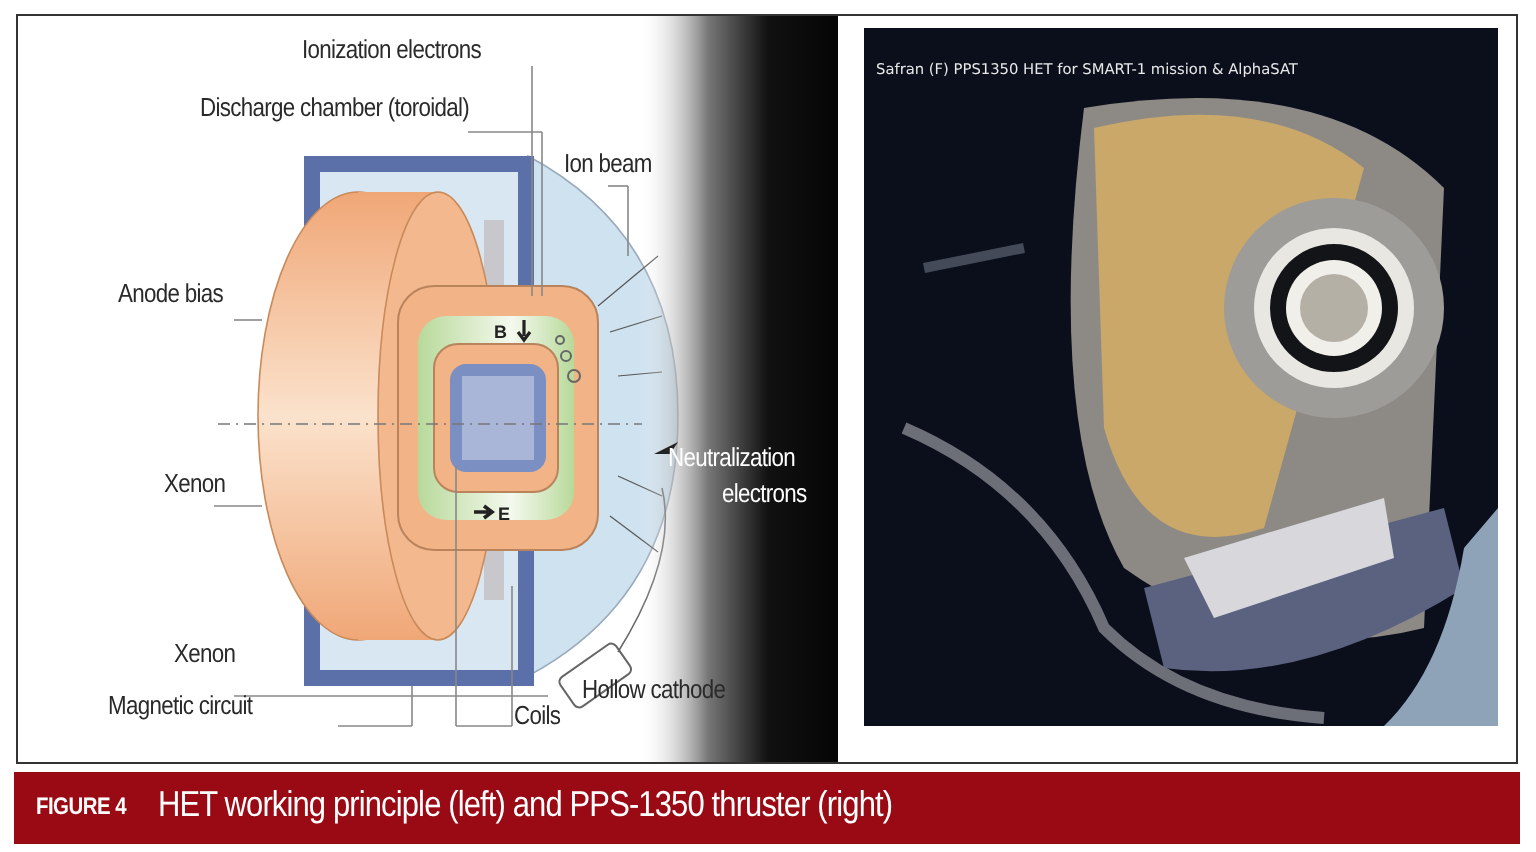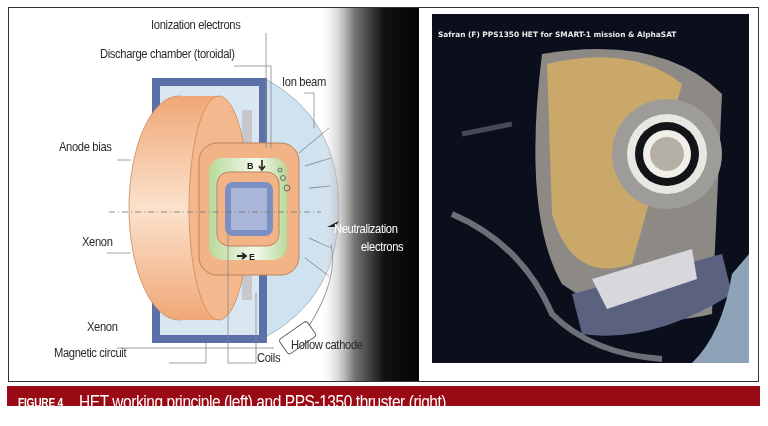--- a/index.html
+++ b/index.html
@@ -4,22 +4,22 @@
 <style>
   html,body{margin:0;padding:0;background:#fff;}
   body{width:768px;height:426px;position:relative;overflow:hidden;font-family:"Liberation Sans",sans-serif;}
   .frame{position:absolute;left:8px;top:7px;width:751px;height:375px;border:1px solid #333;box-sizing:border-box;background:#fff;}
   .left{position:absolute;left:9px;top:8px;width:410px;height:373px;overflow:hidden;}
   .left svg{position:absolute;left:0;top:0;}
   .lbl{position:absolute;font-family:"Liberation Sans",sans-serif;font-size:13px;color:#2a2a2a;letter-spacing:-0.4px;white-space:nowrap;transform:scaleX(0.86);transform-origin:left top;}
   .lbl.w{color:#fff;}
   .right{position:absolute;left:432px;top:14px;width:317px;height:349px;background:#0b0f1c;overflow:hidden;}
   .right svg{position:absolute;left:0;top:0;}
-  .photo-title{position:absolute;left:6px;top:16px;font-family:"DejaVu Sans",sans-serif;font-weight:bold;font-size:7.4px;color:#e8e8e8;white-space:nowrap;}
-  .caption{position:absolute;left:7px;top:386px;width:753px;height:20px;background:#9a0a14;color:#fff;}
+  .photo-title{position:absolute;left:6px;top:16px;font-family:"DejaVu Sans",sans-serif;font-weight:normal;font-size:7.4px;color:#e8e8e8;white-space:nowrap;}
+  .caption{position:absolute;left:7px;top:386px;width:753px;height:36px;background:#9a0a14;color:#fff;}
   .cap-fig{position:absolute;left:11px;top:10px;font-weight:bold;font-size:12px;letter-spacing:-0.3px;transform:scaleX(0.85);transform-origin:left top;}
   .cap-text{position:absolute;left:72px;top:6px;font-size:18px;letter-spacing:-0.5px;transform:scaleX(0.86);transform-origin:left top;white-space:nowrap;}
 </style>
 </head>
 <body>
 
 <div class="frame"></div>
 
 <div class="left">
   <svg width="410" height="373" viewBox="0 0 410 373">

